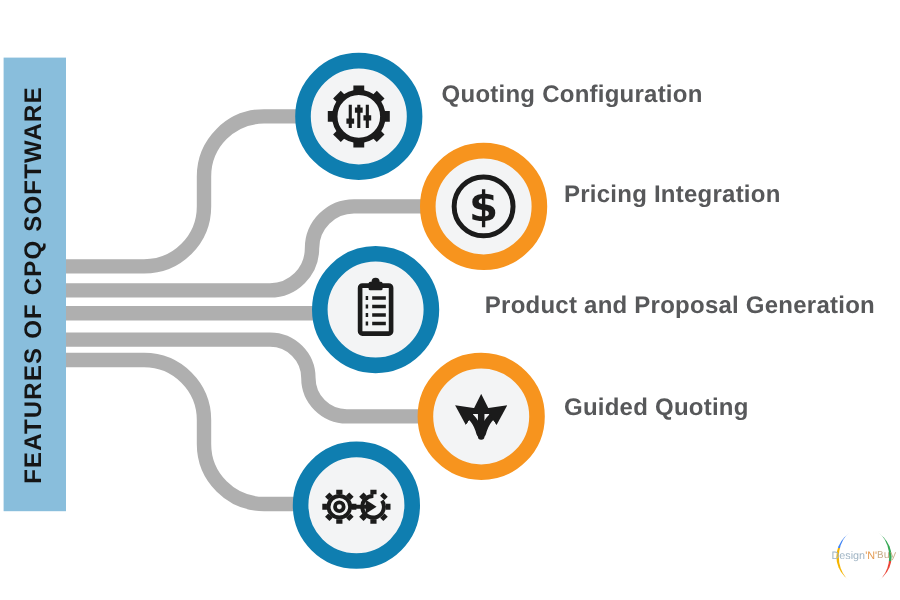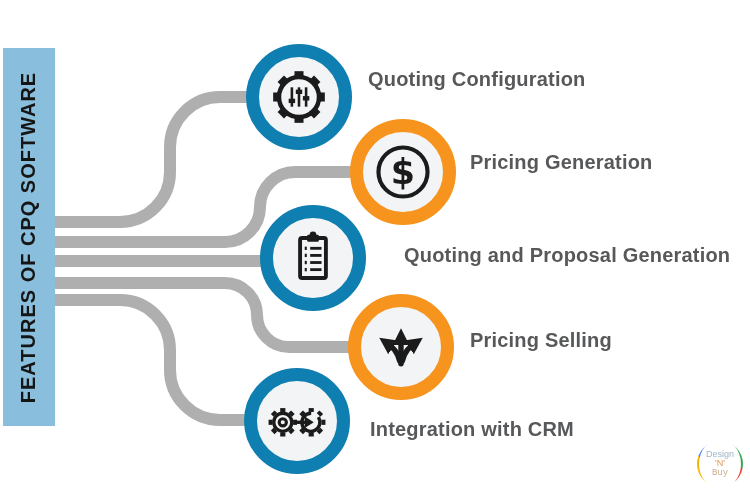--- a/index.html
+++ b/index.html
@@ -29,21 +29,21 @@
   .label {
     position:absolute; font-size:20px; font-weight:700;
     color:var(--label-color,#57585A); letter-spacing:0.2px; white-space:nowrap;
   }
   .logo {
     position:absolute; right:7px; bottom:13px; width:46px; height:46px;
     border-radius:50%; display:flex; align-items:center; justify-content:center;
   }
   .logo-inner {
     width:42px; height:50px; border-radius:50%; background:#ffffff;
-    display:flex; flex-direction:column; align-items:center; justify-content:center;
+    display:flex; flex-direction:row; align-items:center; justify-content:center;
     line-height:1.05;
   }
   .logo-inner span { font-size:9px; font-weight:400; }
 </style>
 </head>
 <body>
 
 <div class="canvas">
 
   <div class="title-bar">
@@ -84,58 +84,58 @@
     </svg>
   </div>
   <div class="label" style="left:368px; top:68px;">Quoting Configuration</div>
 
   <div class="node" style="left: 350px; top: 119px; border-color: rgb(247, 148, 30);">
     <svg viewBox="0 0 48 48">
       <circle class="ink" cx="24" cy="24" r="19" stroke-width="3.2"></circle>
       <text x="24" y="33.5" text-anchor="middle" font-size="27" font-weight="700" font-family="DejaVu Sans, sans-serif" fill="#1b1b1b">$</text>
     </svg>
   </div>
-  <div class="label" style="left:470px; top:151px;">Pricing Generation</div>
+  <div class="label" style="left:470px; top:151px;">Pricing Integration</div>
 
   <div class="node" style="left: 260px; top: 205px; border-color: rgb(15, 126, 176);">
     <svg viewBox="0 0 48 48">
       <rect class="ink" x="14" y="8.5" width="20" height="31" rx="1.5" stroke-width="3"></rect>
       <circle cx="24" cy="6" r="2.6" fill="#1b1b1b"></circle>
       <rect x="19.5" y="6" width="9" height="5.5" rx="1" fill="#1b1b1b"></rect>
       <g class="ink" stroke-width="2.6">
         <path d="M17.6 16.5 H19.2"></path>
           <path d="M17.6 22 H19.2"></path>
           <path d="M17.6 27.5 H19.2"></path>
           <path d="M17.6 33 H19.2"></path>
       </g>
       <g class="ink" stroke-width="2.2">
         <path d="M21.8 16.5 H30.6"></path>
           <path d="M21.8 22 H30.6"></path>
           <path d="M21.8 27.5 H30.6"></path>
           <path d="M21.8 33 H30.6"></path>
       </g>
     </svg>
   </div>
-  <div class="label" style="left:404px; top:244px;">Quoting and Proposal Generation</div>
+  <div class="label" style="left:404px; top:244px;">Product and Proposal Generation</div>
 
   <div class="node" style="left: 348px; top: 294px; border-color: rgb(247, 148, 30);">
     <svg viewBox="0 0 48 48">
       <defs>
         <marker id="ah" viewBox="0 0 10 10" refX="5" refY="5" markerWidth="3.1" markerHeight="3.1" orient="auto">
           <path d="M0 0 L10 5 L0 10 z" fill="#1b1b1b"></path>
         </marker>
       </defs>
       <g class="ink" stroke-width="4.2" stroke-linecap="round">
         <path d="M24 37 L24 16" marker-end="url(#ah)"></path>
         <path d="M23 35 C21 27 17.5 24 12.5 20.5" marker-end="url(#ah)"></path>
         <path d="M25 35 C27 27 30.5 24 35.5 20.5" marker-end="url(#ah)"></path>
       </g>
     </svg>
   </div>
-  <div class="label" style="left:470px; top:329px;">Pricing Selling</div>
+  <div class="label" style="left:470px; top:329px;">Guided Quoting</div>
 
   <div class="node" style="left: 244px; top: 368px; border-color: rgb(15, 126, 176);">
     <svg viewBox="0 0 48 48">
       <g class="ink" stroke-width="4">
         <path d="M21 25 H24"></path>
           <path d="M18.7 30.7 L20.8 32.8"></path>
           <path d="M13 33 V36"></path>
         <path d="M7.3 30.7 L5.2 32.8"></path>
           <path d="M5 25 H2"></path>
           <path d="M7.3 19.3 L5.2 17.2"></path>
@@ -151,21 +151,20 @@
         <path d="M29.3 30.7 L27.2 32.8"></path>
           <path d="M29.3 19.3 L27.2 17.2"></path>
         <path d="M35 17 V14"></path>
           <path d="M40.7 19.3 L42.8 17.2"></path>
       </g>
       <path class="ink" d="M40.5 21 A7 7 0 1 1 35 18 " stroke-width="2.6" fill="#F3F4F5"></path>
       <path class="ink" d="M22 25 H31" stroke-width="2.6"></path>
       <path d="M30 20.5 L37 25 L30 29.5 z" fill="#1b1b1b"></path>
     </svg>
   </div>
-  <div class="label" style="left:370px; top:418px;">Integration with CRM</div>
 
   <div class="logo">
     <div class="logo" style="position: static; background: conic-gradient(rgb(52, 168, 83) 0deg, rgb(52, 168, 83) 100deg, rgb(234, 67, 53) 100deg, rgb(234, 67, 53) 200deg, rgb(244, 180, 0) 200deg, rgb(244, 180, 0) 290deg, rgb(66, 133, 244) 290deg, rgb(66, 133, 244) 360deg);">
       <div class="logo-inner">
         <span style="color: rgb(159, 180, 196);">Design</span>
         <span style="color: rgb(229, 154, 79);">'N'</span>
         <span style="color: rgb(201, 174, 138); font-family: Liberation Mono, monospace;">Buy</span>
       </div>
     </div>
   </div>

